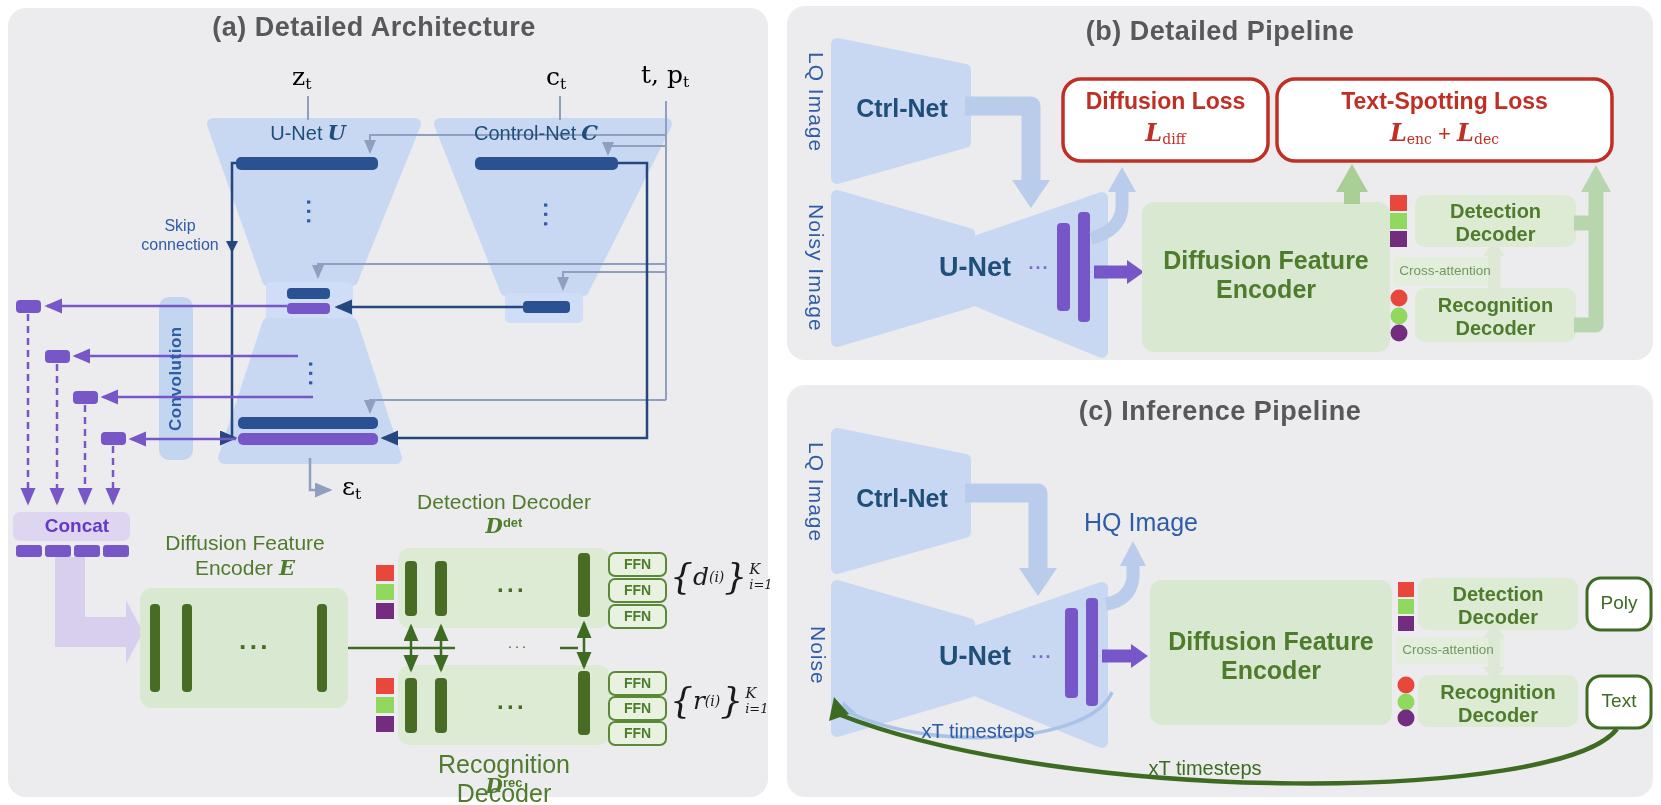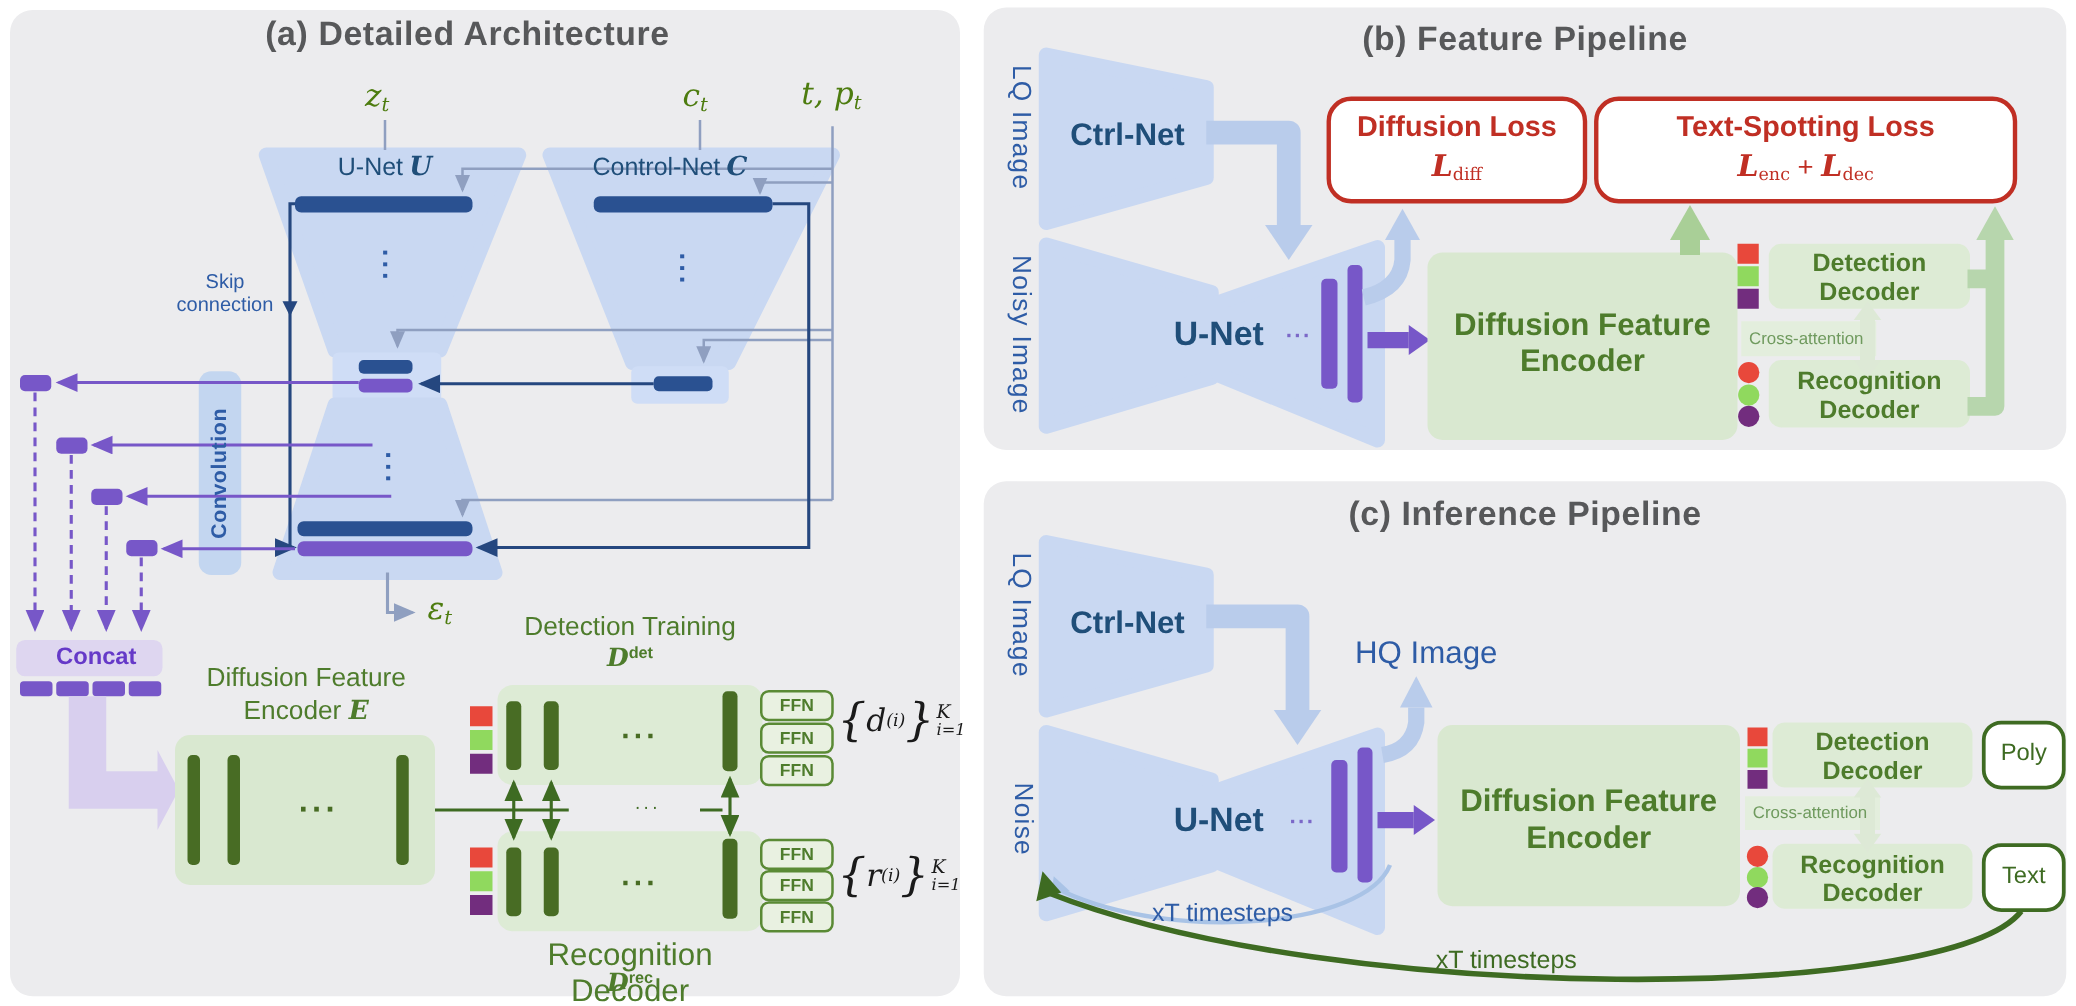--- a/index.html
+++ b/index.html
@@ -2,21 +2,21 @@
 <html><head>
 <meta charset="utf-8">
 <style>
   html,body{margin:0;padding:0;background:#ffffff;}
   .canvas{position:relative;width:1661px;height:805px;background:#ffffff;overflow:hidden;
           font-family:"Liberation Sans",sans-serif;}
   svg.art{position:absolute;left:0;top:0;}
   .abs{position:absolute;}
   .ctr{text-align:center;}
   .ptitle{font-size:27px;font-weight:bold;color:#57585a;letter-spacing:0.5px;}
-  .math{font-family:"DejaVu Serif",serif;font-style:italic;color:#4d7c0f;}
+  .math{font-family:"DejaVu Serif",serif;color:#000000;}
   .math .sub{font-size:62%;vertical-align:-22%;}
   .scr{font-family:"DejaVu Serif",serif;font-style:italic;font-weight:bold;}
   .bluetxt{color:#2e5ca6;}
   .blueboldtxt{color:#1f4e79;font-weight:bold;}
   .netlabel{font-size:20px;color:#1f4e79;display:flex;justify-content:center;gap:5px;align-items:baseline;}
   .greentxt{color:#4e7c2c;}
   .vrot{writing-mode:vertical-rl;display:flex;align-items:center;justify-content:center;
         font-size:21px;color:#2e5ca6;letter-spacing:1px;}
   .rot180{writing-mode:vertical-rl;transform:rotate(180deg);}
   .vdots{font-weight:bold;color:#2e5ca6;font-size:22px;transform:rotate(90deg);letter-spacing:2px;}
@@ -297,21 +297,21 @@
 
 <div class="abs ctr greentxt" style="left:125px;top:530px;width:240px;font-size:21px;line-height:1.2;">
   <div>Diffusion Feature</div>
   <div style="display:flex;justify-content:center;gap:6px;align-items:baseline;">
         <span>Encoder</span>
         <span class="scr" style="font-size:21px;">E</span>
       </div>
 </div>
 <div class="abs gdots" style="left:225px;top:632px;width:60px;font-size:26px;text-align:center;letter-spacing:2px;">···</div>
 
-<div class="abs ctr greentxt" style="left:398px;top:490px;width:212px;font-size:21px;">Detection Training</div>
+<div class="abs ctr greentxt" style="left:398px;top:490px;width:212px;font-size:21px;">Detection Decoder</div>
 <div class="abs ctr" style="left:398px;top:514px;width:212px;"><span class="scr greentxt" style="font-size:20px;">D</span><sup style="font-size:13px;font-weight:bold;color:#4e7c2c;">det</sup></div>
 
 <div class="abs gdots" style="left:482px;top:576px;width:60px;font-size:24px;text-align:center;letter-spacing:2px;">···</div>
 <div class="abs gdots" style="left:482px;top:693px;width:60px;font-size:24px;text-align:center;letter-spacing:2px;">···</div>
 <div class="abs" style="left:498px;top:637px;width:40px;font-size:15px;color:#3e6b22;text-align:center;letter-spacing:2px;">···</div>
 
 <div class="abs ctr ffntxt" style="left:609px;top:556px;width:57px;">FFN</div>
 <div class="abs ctr ffntxt" style="left:609px;top:582px;width:57px;">FFN</div>
 <div class="abs ctr ffntxt" style="left:609px;top:608px;width:57px;">FFN</div>
 <div class="abs ctr ffntxt" style="left:609px;top:675px;width:57px;">FFN</div>
@@ -335,21 +335,21 @@
       <span class="brace">}</span>
       <span class="lims">
         <span class="top">K</span>
         <span class="bot">i=1</span>
       </span>
 </div>
 
 <div class="abs ctr greentxt" style="left:398px;top:750px;width:212px;font-size:25px;">Recognition Decoder</div>
 <div class="abs ctr" style="left:398px;top:774px;width:212px;"><span class="scr greentxt" style="font-size:20px;">D</span><sup style="font-size:13px;font-weight:bold;color:#4e7c2c;">rec</sup></div>
 
-<div class="abs ctr ptitle" style="left:920px;top:16px;width:600px;">(b) Feature Pipeline</div>
+<div class="abs ctr ptitle" style="left:920px;top:16px;width:600px;">(b) Detailed Pipeline</div>
 
 <div class="abs vrot" style="left:802px;top:46px;width:28px;height:112px;">LQ Image</div>
 <div class="abs ctr blueboldtxt" style="left:843px;top:94px;width:118px;font-size:25px;">Ctrl-Net</div>
 <div class="abs vrot" style="left:802px;top:192px;width:28px;height:152px;">Noisy Image</div>
 <div class="abs ctr blueboldtxt" style="left:900px;top:252px;width:150px;font-size:27px;">U-Net</div>
 <div class="abs pdots" style="left:1022px;top:258px;width:34px;text-align:center;">···</div>
 
 <div class="abs ctr losstitle" style="left:1063px;top:88px;width:205px;">Diffusion Loss</div>
 <div class="abs ctr lossmath" style="left:1063px;top:118px;width:205px;"><span class="scr" style="color:#c02f24;">L</span><span class="sub" style="color:#c02f24;">diff</span></div>
 

